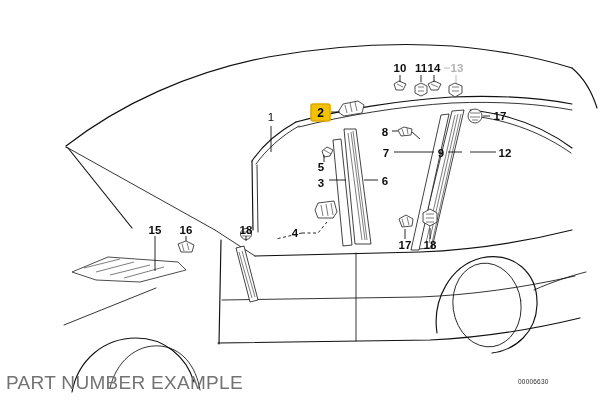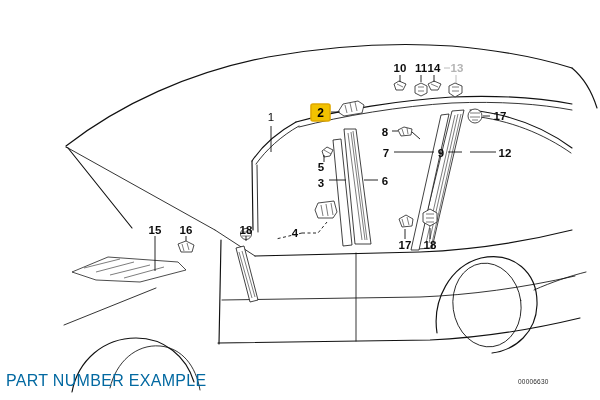--- a/index.html
+++ b/index.html
@@ -24,23 +24,23 @@
     position: absolute;
     left: 0; top: 0;
     width: 600px;
     height: 400px;
     display: block;
   }
   .caption {
     position: absolute;
     left: 6px;
     top: 372px;
-    font-size: 16px;
+    font-size: 19px;
     letter-spacing: 0.3px;
-    color: #0369a1;
+    color: #737373;
     font-family: "Liberation Sans", sans-serif;
     white-space: nowrap;
   }
   .docnum {
     position: absolute;
     left: 518px;
     top: 378px;
     font-size: 6.5px;
     color: #2b2b2b;
     letter-spacing: 0.2px;

